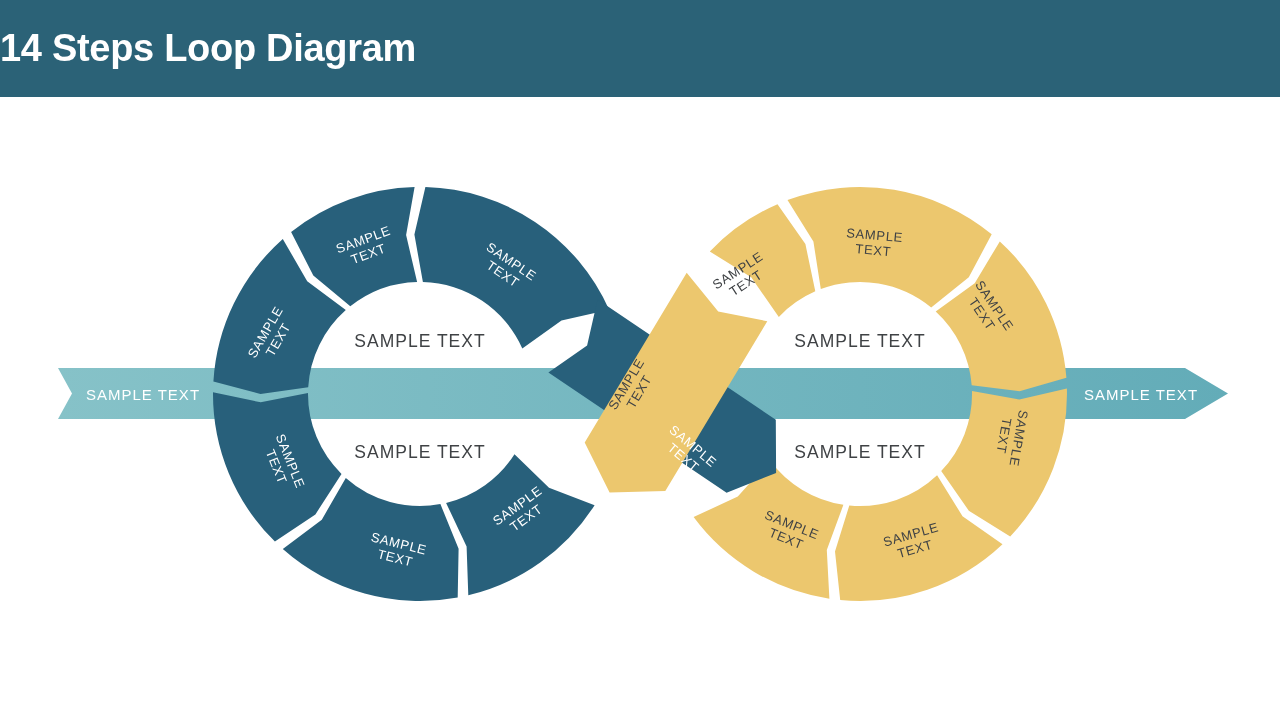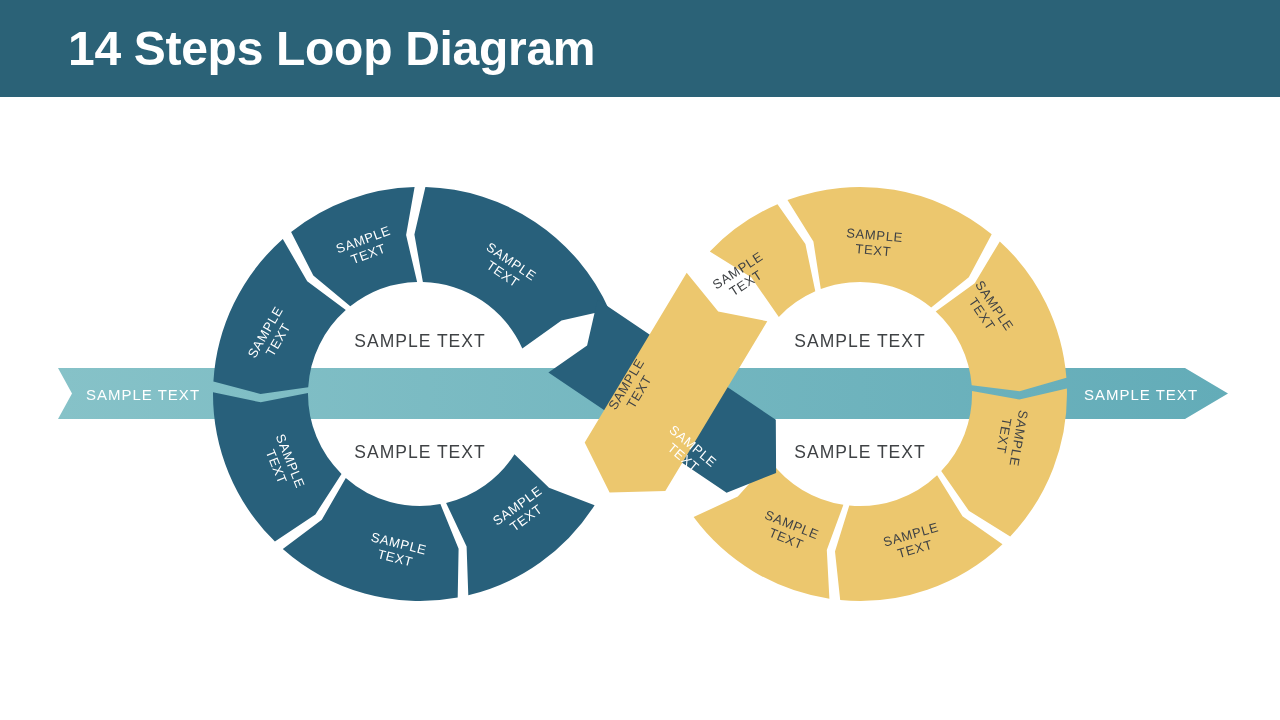--- a/index.html
+++ b/index.html
@@ -5,21 +5,21 @@
   html,body{margin:0;padding:0;background:#ffffff;}
   .stage{
     position:relative;width:1280px;height:720px;overflow:hidden;
     background:#ffffff;font-family:"Liberation Sans", sans-serif;
   }
   .header{
     position:absolute;left:0;top:0;width:1280px;height:97px;
     display:flex;align-items:center;
   }
   .title{
-    margin-left:68px;font-size:48px;font-weight:600;letter-spacing:-0.3px;
+    font-size:38px;font-weight:600;letter-spacing:-0.3px;
     color:#ffffff;
   }
   #diagram-svg{position:absolute;left:0;top:0;}
   .label-layer{position:absolute;left:0;top:0;width:1280px;height:720px;pointer-events:none;}
   .seg-label{
     position:absolute;left:var(--x);top:var(--y);
     transform:translate(-50%,-50%) rotate(var(--r));
     display:flex;flex-direction:column;align-items:center;
     font-size:13px;line-height:1.18;letter-spacing:.7px;white-space:nowrap;
   }

